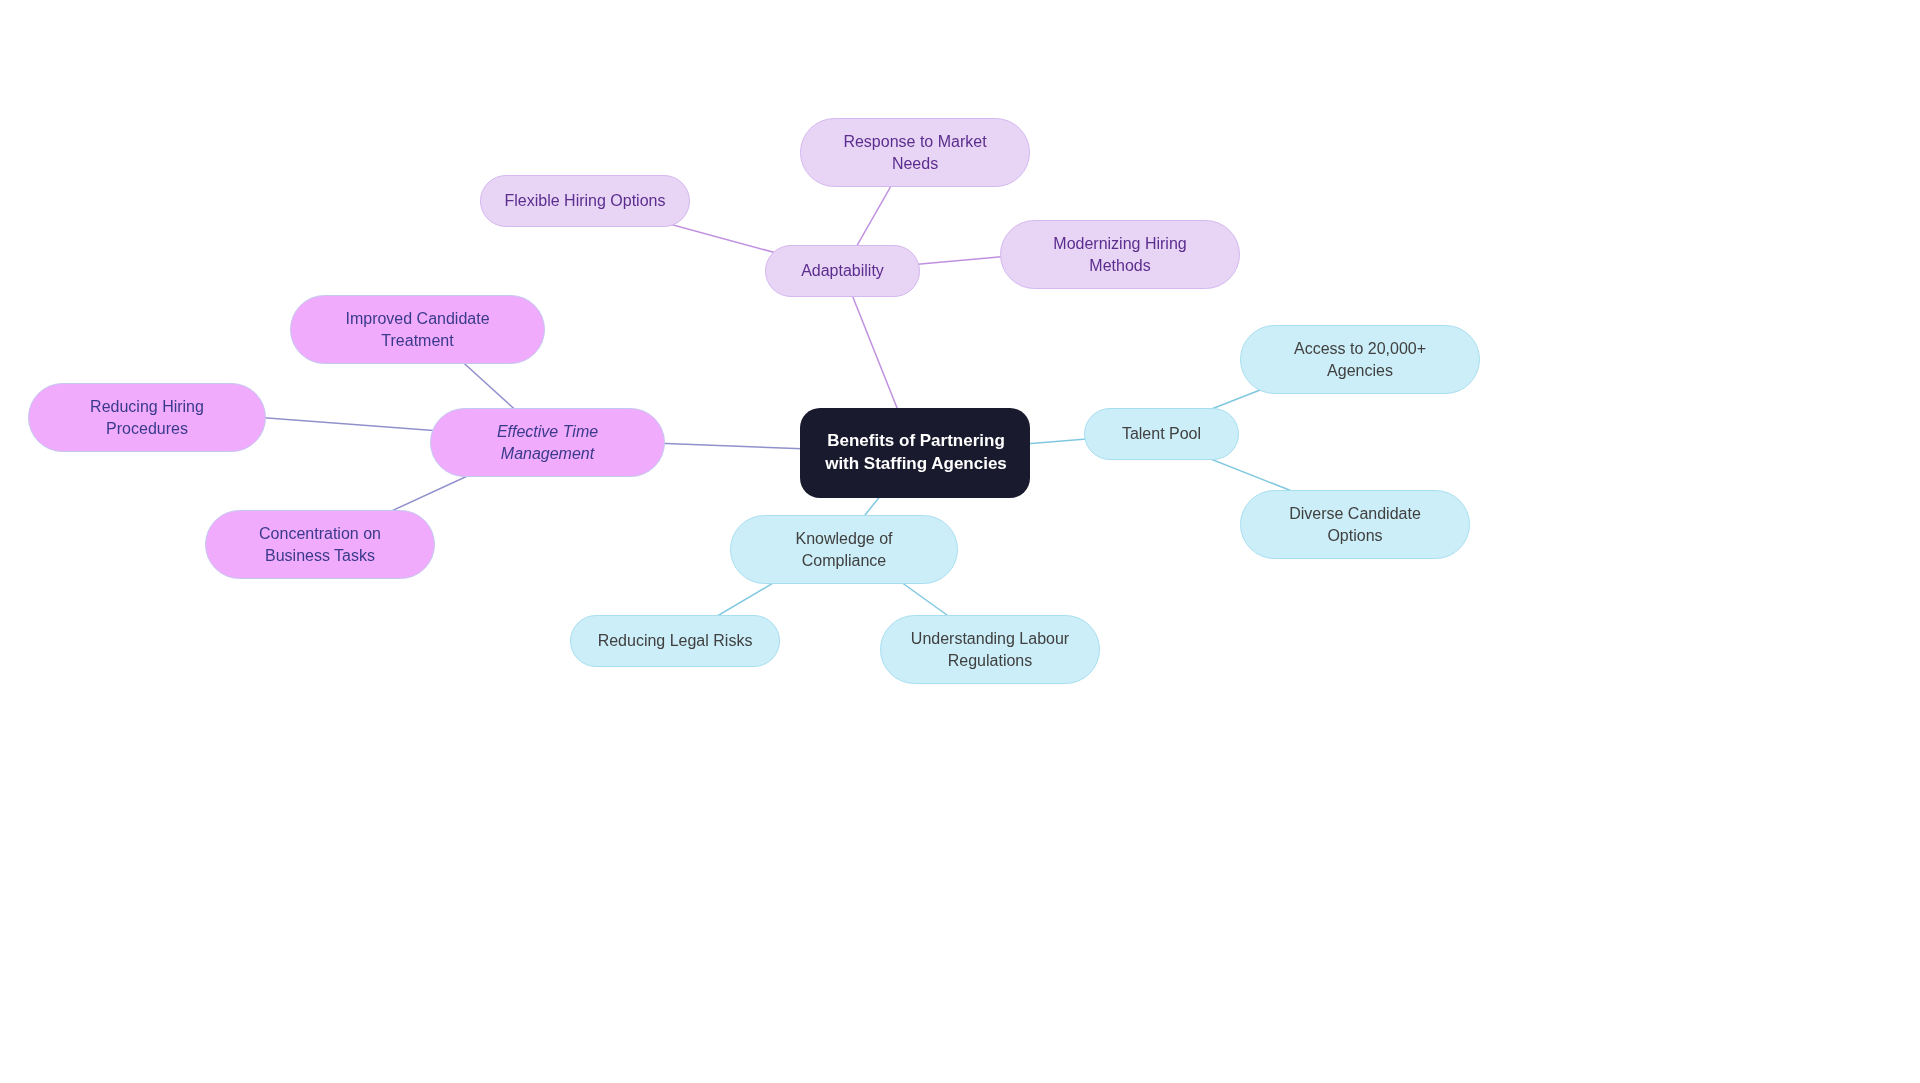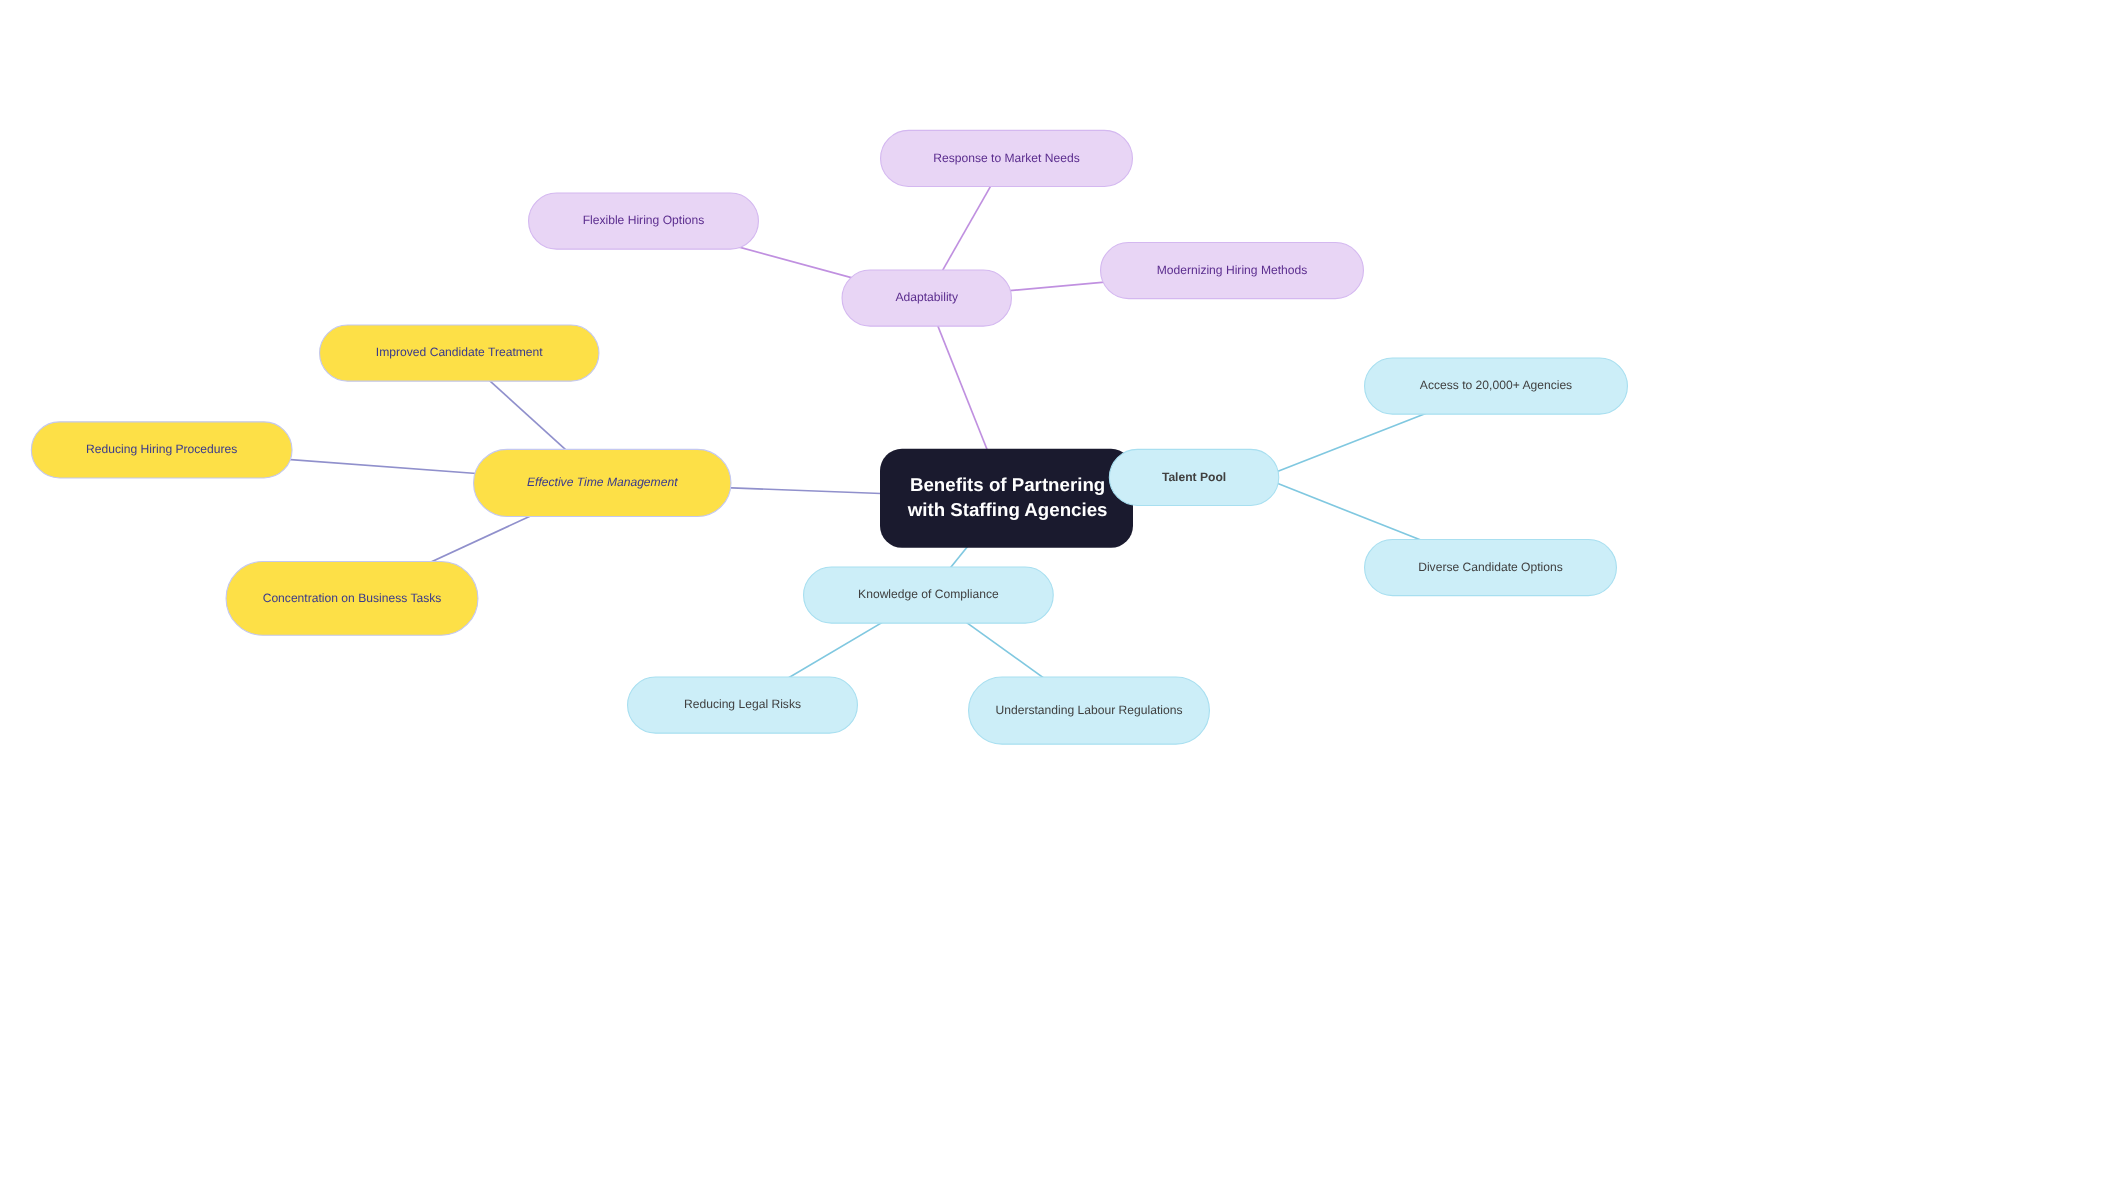--- a/index.html
+++ b/index.html
@@ -22,42 +22,42 @@
       height: 1083px;
       pointer-events: none;
     }
     .node {
       position: absolute;
       border-radius: 50px;
       display: flex;
       align-items: center;
       justify-content: center;
       text-align: center;
-      font-size: 11px;
+      font-size: 16px;
       font-weight: 400;
       padding: 12px 22px;
       line-height: 1.35;
     }
     .node-center {
       background: #1a1a2e;
       color: #ffffff;
       font-size: 17px;
       font-weight: 600;
       width: 230px;
       height: 90px;
       border-radius: 20px;
       padding-left: 24px;
     }
     .node-purple {
       background: #e8d5f5;
       color: #5b2d8e;
       border: 1.5px solid #d4b8f0;
     }
     .node-lavender {
-      background: #fde047;
+      background: #f0abfc;
       color: #3a3a8c;
       border: 1.5px solid #c4c8f0;
     }
     .node-blue {
       background: #cceef8;
       color: #404040;
       border: 1.5px solid #a8dff0;
     }
   </style>
 </head>
@@ -88,17 +88,17 @@
       <div class="node node-purple" style="left: 800px; top: 118px; width: 230px; min-height: 52px;">Response to Market Needs</div>
       <div class="node node-purple" style="left: 1000px; top: 220px; width: 240px; min-height: 52px;">Modernizing Hiring Methods</div>
       <div class="node node-lavender" style="left: 430px; top: 408px; width: 235px; min-height: 62px; font-style: italic;">Effective Time Management</div>
       <div class="node node-lavender" style="left: 290px; top: 295px; width: 255px; min-height: 52px;">Improved Candidate Treatment</div>
       <div class="node node-lavender" style="left: 28px; top: 383px; width: 238px; min-height: 52px;">Reducing Hiring Procedures</div>
       <div class="node node-lavender" style="left: 205px; top: 510px; width: 230px; min-height: 68px;">Concentration on Business Tasks</div>
       <div class="node node-blue" style="left: 730px; top: 515px; width: 228px; min-height: 52px;">Knowledge of Compliance</div>
       <div class="node node-blue" style="left: 570px; top: 615px; width: 210px; min-height: 52px;">Reducing Legal Risks</div>
       <div class="node node-blue" style="left: 880px; top: 615px; width: 220px; min-height: 62px;">Understanding Labour
 Regulations</div>
-      <div class="node node-blue" style="left: 1008px; top: 408px; width: 155px; min-height: 52px; font-weight: bold;">Talent Pool</div>
+      <div class="node node-blue" style="left: 1084px; top: 408px; width: 155px; min-height: 52px;">Talent Pool</div>
       <div class="node node-blue" style="left: 1240px; top: 325px; width: 240px; min-height: 52px;">Access to 20,000+ Agencies</div>
       <div class="node node-blue" style="left: 1240px; top: 490px; width: 230px; min-height: 52px;">Diverse Candidate Options</div>
     </div>
 </div>
 
 </body></html>

